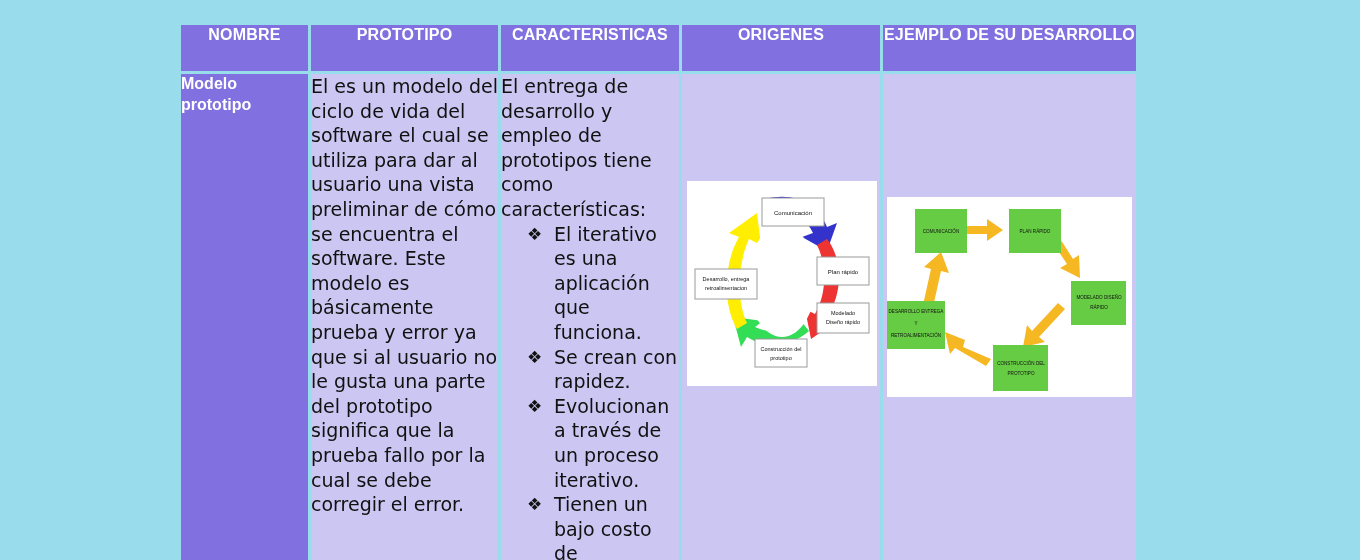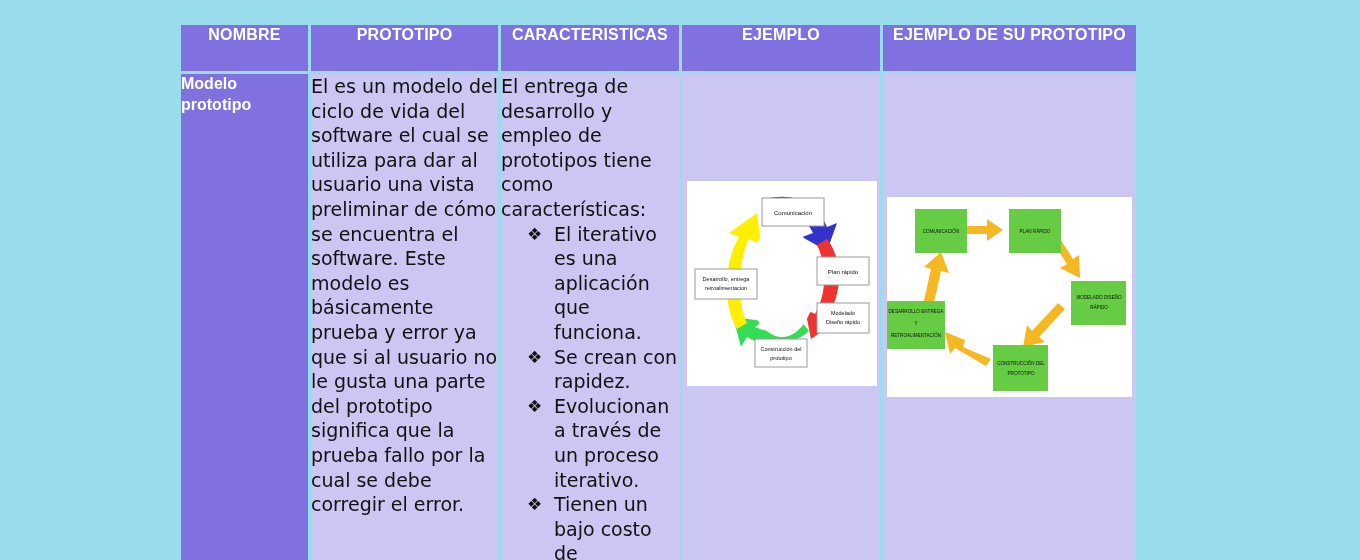--- a/index.html
+++ b/index.html
@@ -109,22 +109,22 @@
           <col class="c3">
           <col class="c4">
           <col class="c5">
       </colgroup>
 
       <thead>
         <tr>
           <th>NOMBRE</th>
           <th>PROTOTIPO</th>
           <th>CARACTERISTICAS</th>
-          <th>EJEMPLO</th>
-          <th>EJEMPLO DE SU PROTOTIPO</th>
+          <th>ORIGENES</th>
+          <th>EJEMPLO DE SU DESARROLLO</th>
         </tr>
       </thead>
 
       <tbody>
         <tr>
 
           <td class="namecell">Modelo prototipo</td>
 
           <td class="textcell">El es un modelo del ciclo de vida del software el cual se utiliza para dar al usuario una vista preliminar de cómo se encuentra el software. Este modelo es básicamente prueba y error ya que si al usuario no le gusta una parte del prototipo significa que la prueba fallo por la cual se debe corregir el error.</td>
 

